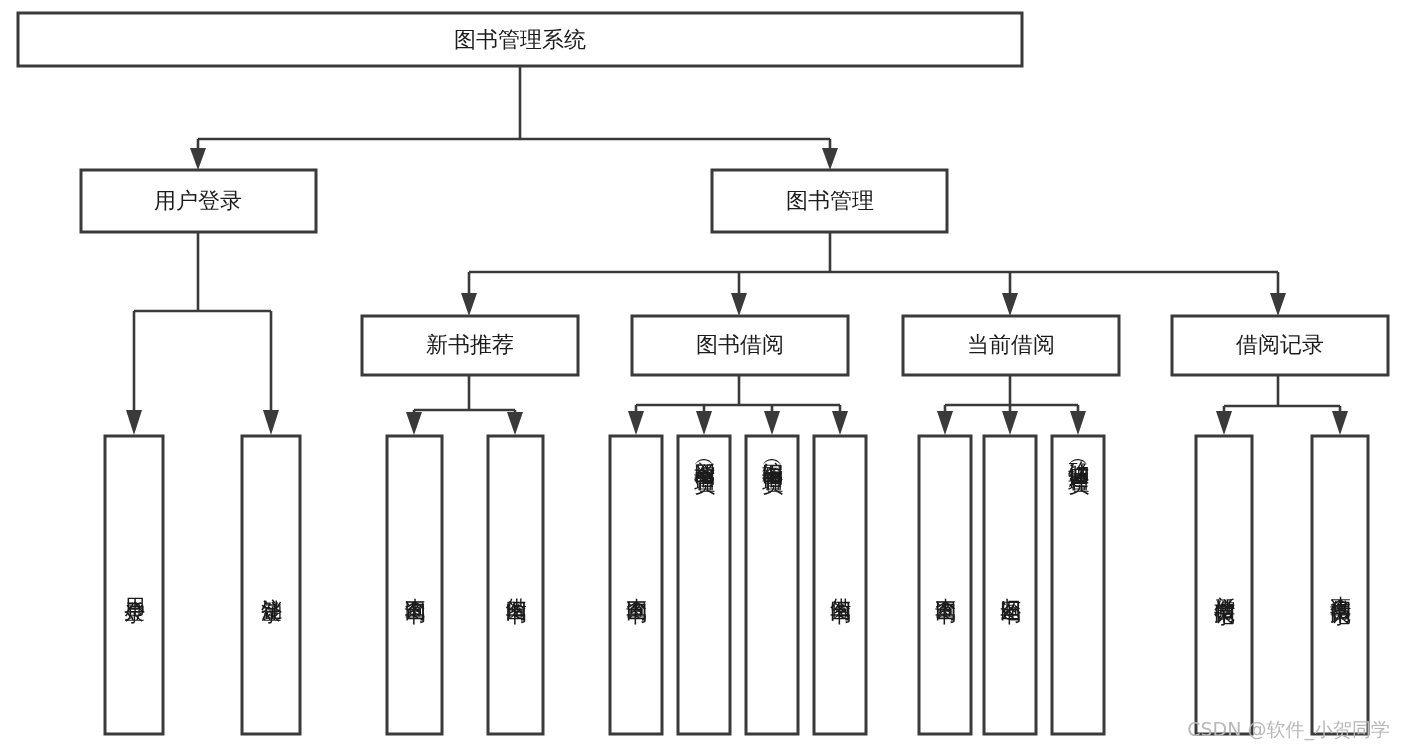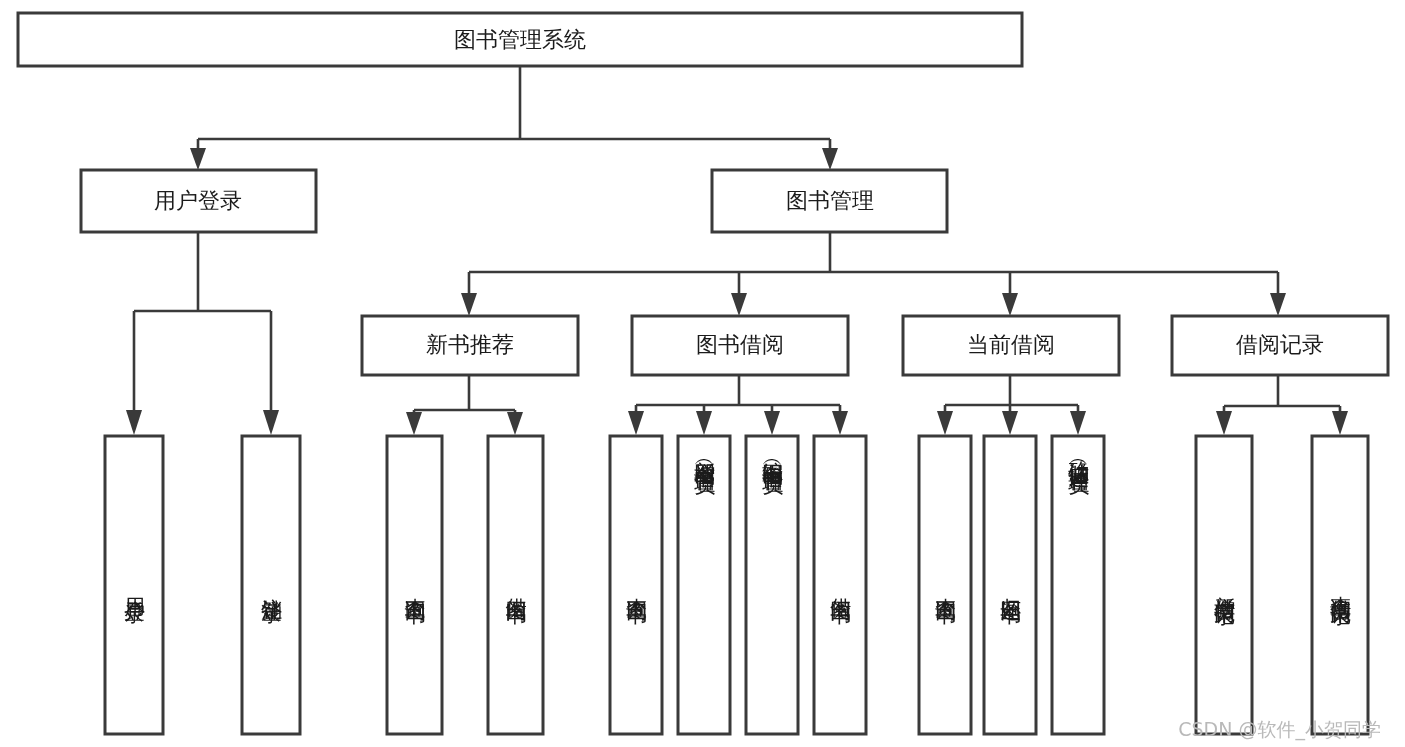--- a/index.html
+++ b/index.html
@@ -68,21 +68,21 @@
     writing-mode: vertical-rl;
     text-orientation: upright;
     white-space: nowrap;
     letter-spacing: 2px;
   }
   .leaf-label.centered {
     align-self: center;
   }
   #watermark {
     position: absolute;
-    right: 24px;
+    right: 15px;
     bottom: 4px;
     font-family: "DejaVu Sans", "Liberation Sans", sans-serif;
     font-size: 19px;
     color: #b9b9b9;
     white-space: nowrap;
     pointer-events: none;
   }
 </style>
 </head>
 <body>

